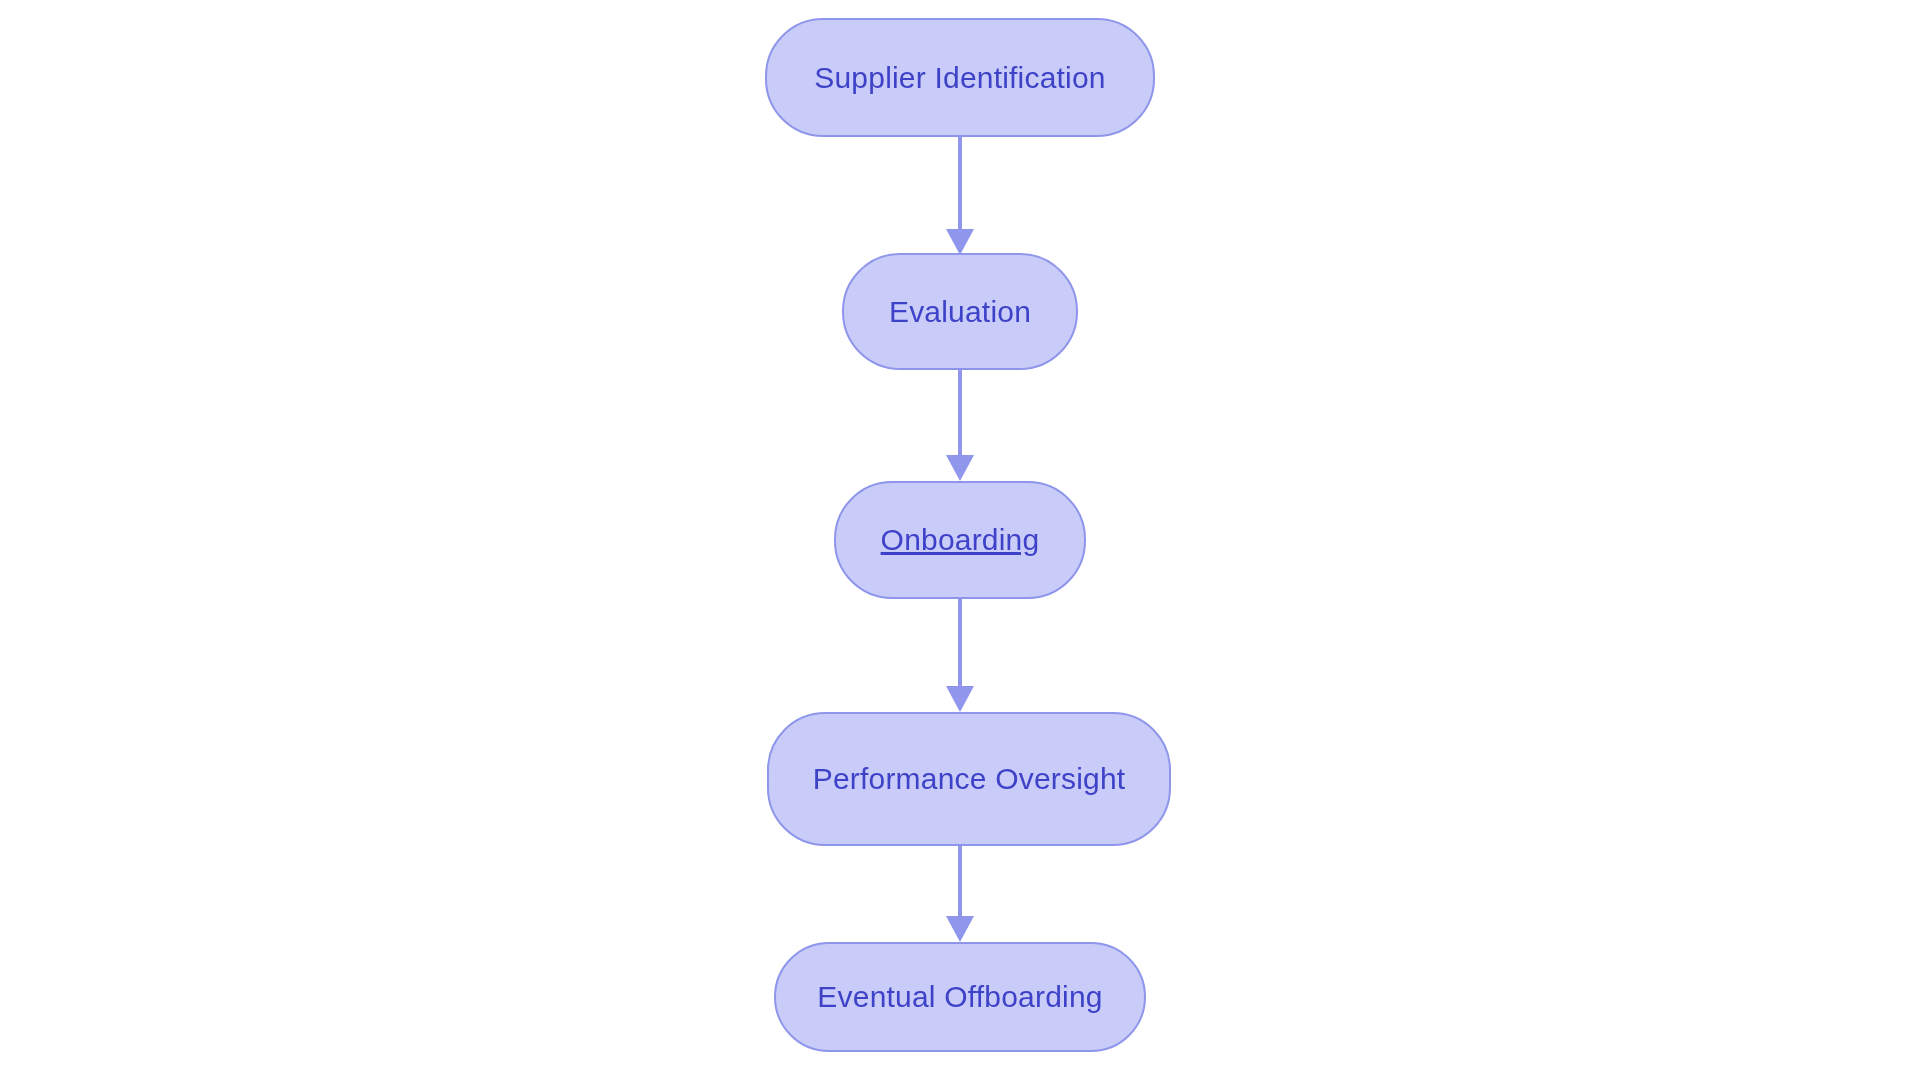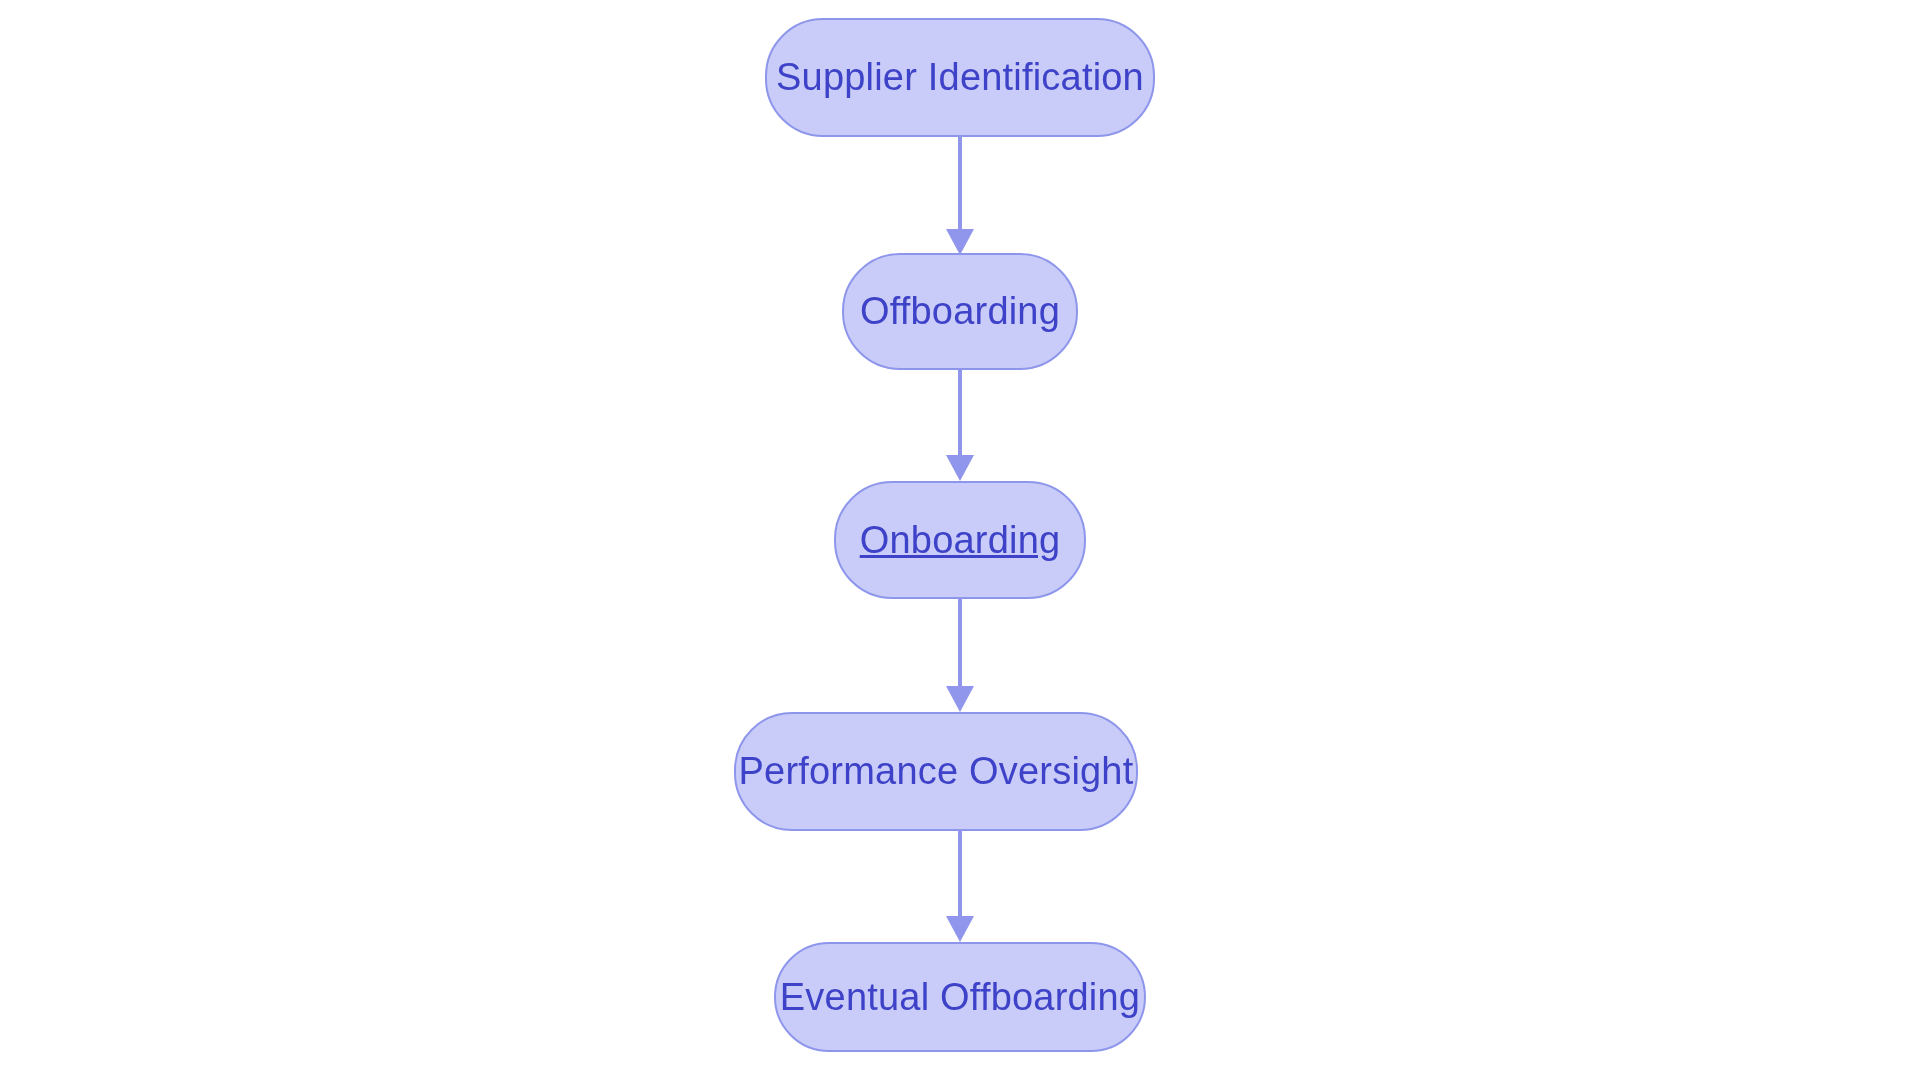--- a/index.html
+++ b/index.html
@@ -43,30 +43,30 @@
   }
   .node {
     position: absolute;
     display: flex;
     align-items: center;
     justify-content: center;
     background: var(--node-fill);
     border: 2px solid var(--node-border);
     border-radius: 58px;
     color: var(--node-text);
-    font-size: 38px;
+    font-size: 30px;
     font-weight: 400;
     letter-spacing: 0.2px;
     white-space: nowrap;
     text-align: center;
   }
   .node-1 { left: 765px; top: 18px;  width: 390px; height: 119px; }
   .node-2 { left: 842px; top: 253px; width: 236px; height: 117px; }
   .node-3 { left: 834px; top: 481px; width: 252px; height: 118px; text-decoration: underline; }
-  .node-4 { left: 734px; top: 712px; width: 404px; height: 119px; justify-content: center; }
+  .node-4 { left: 767px; top: 712px; width: 404px; height: 134px; justify-content: center; }
   .node-5 { left: 774px; top: 942px; width: 372px; height: 110px; }
 </style>
 </head>
 <body>
 
 <div class="canvas">
 
   <svg class="connector-layer" viewBox="0 0 1920 1083" xmlns="http://www.w3.org/2000/svg">
     <g>
       <line class="edge-line" x1="960" y1="137" x2="960" y2="230"></line>
@@ -84,21 +84,21 @@
       <line class="edge-line" x1="960" y1="831" x2="960" y2="917"></line>
       <polygon class="edge-head" points="946,916 974,916 960,942"></polygon>
     </g>
   </svg>
 
   <div class="node node-1">
     <span class="node-label">Supplier Identification</span>
   </div>
 
   <div class="node node-2">
-    <span class="node-label">Offboarding</span>
+    <span class="node-label">Evaluation</span>
   </div>
 
   <div class="node node-3">
     <span class="node-label">Onboarding</span>
   </div>
 
   <div class="node node-4">
     <span class="node-label">Performance Oversight</span>
   </div>
 

